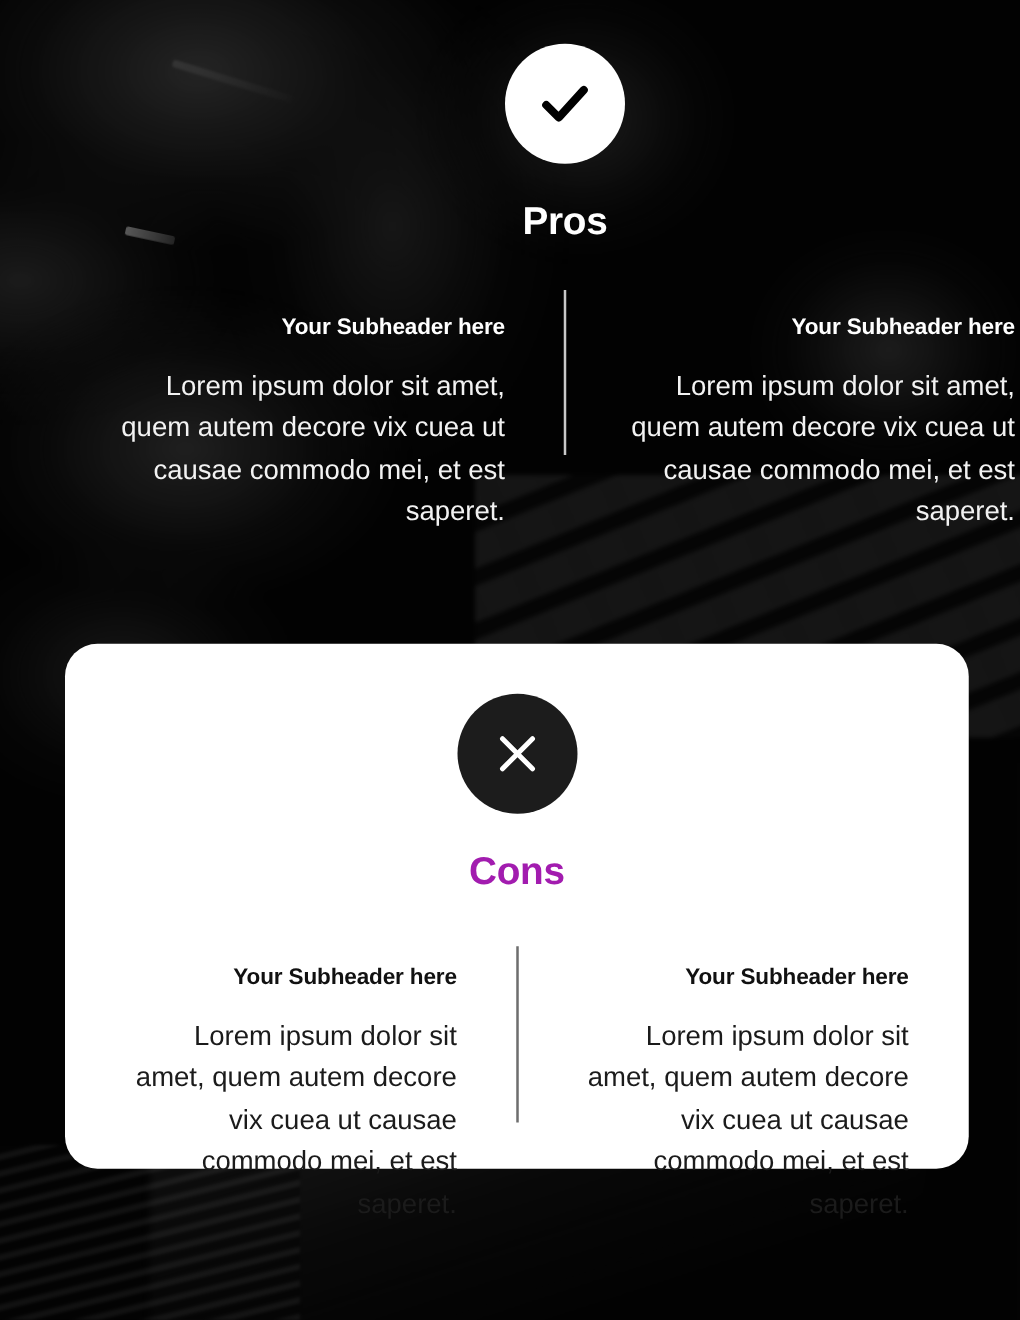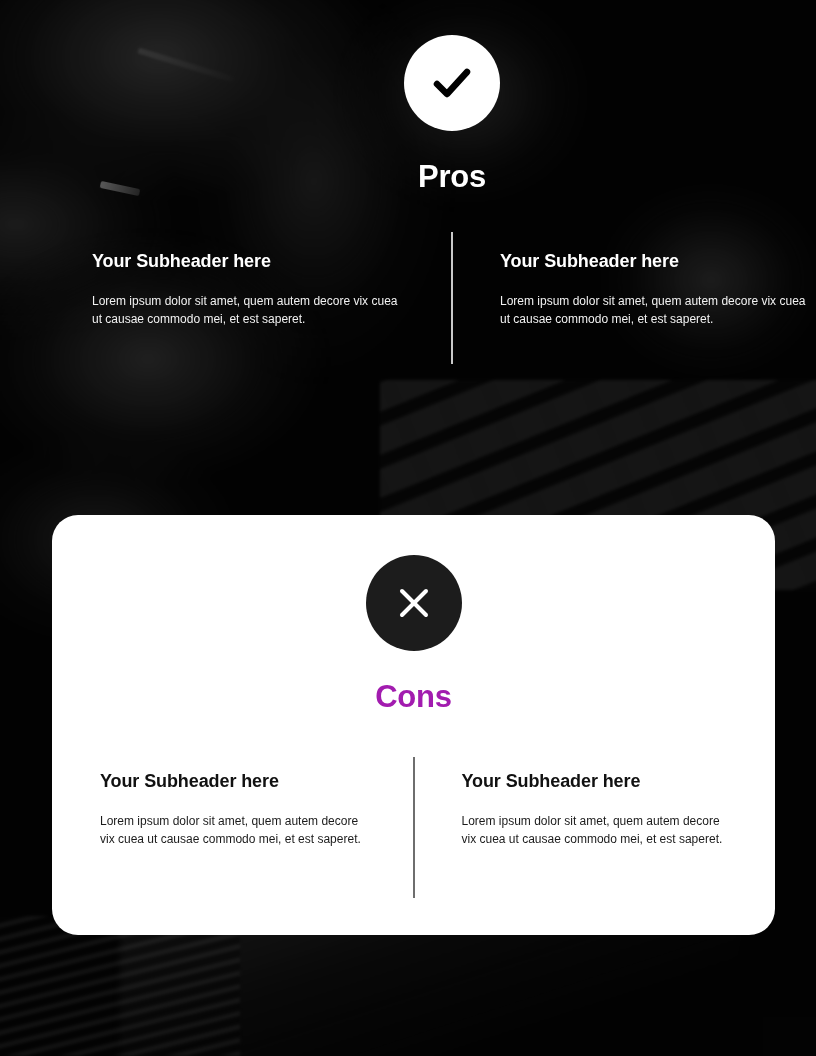--- a/index.html
+++ b/index.html
@@ -180,30 +180,30 @@
 
   
   .cols {
     position: relative;
     display: flex;
     margin-top: 56px;
   }
   .col {
     width: 50%;
     padding: 0 48px;
-    text-align: left;
+    text-align: right;
   }
   .col-sub {
     font-size: 18px;
     font-weight: bold;
     letter-spacing: -0.1px;
     margin-bottom: 20px;
   }
   .col-body {
-    font-size: 12px;
+    font-size: 22px;
     line-height: 1.52;
   }
   .sub-light { color: #ffffff; }
   .body-light { color: #f2f2f2; }
   .sub-dark  { color: #111111; }
   .body-dark { color: #1b1b1b; }
 
   .divider {
     position: absolute;
     left: 50%;

